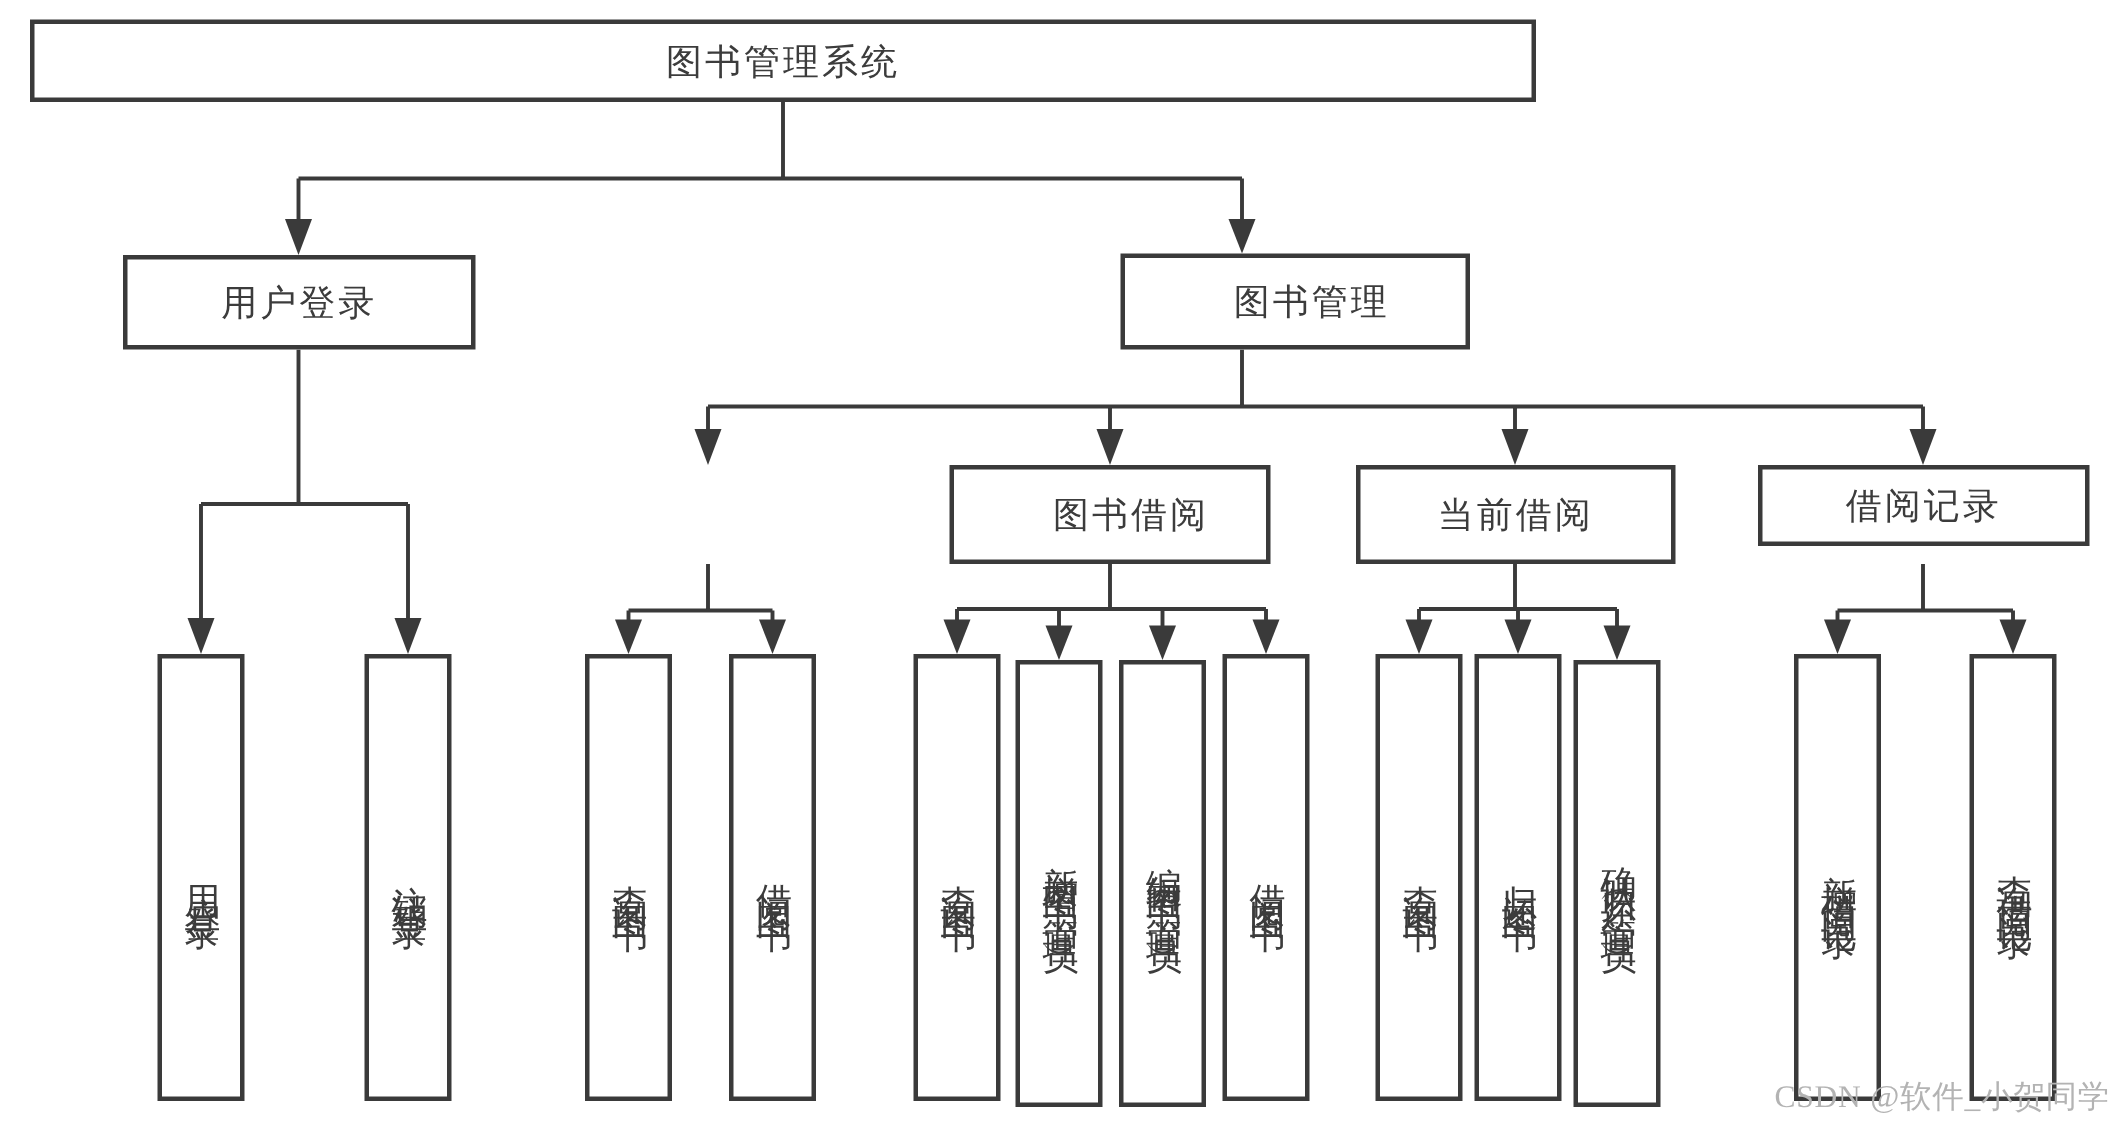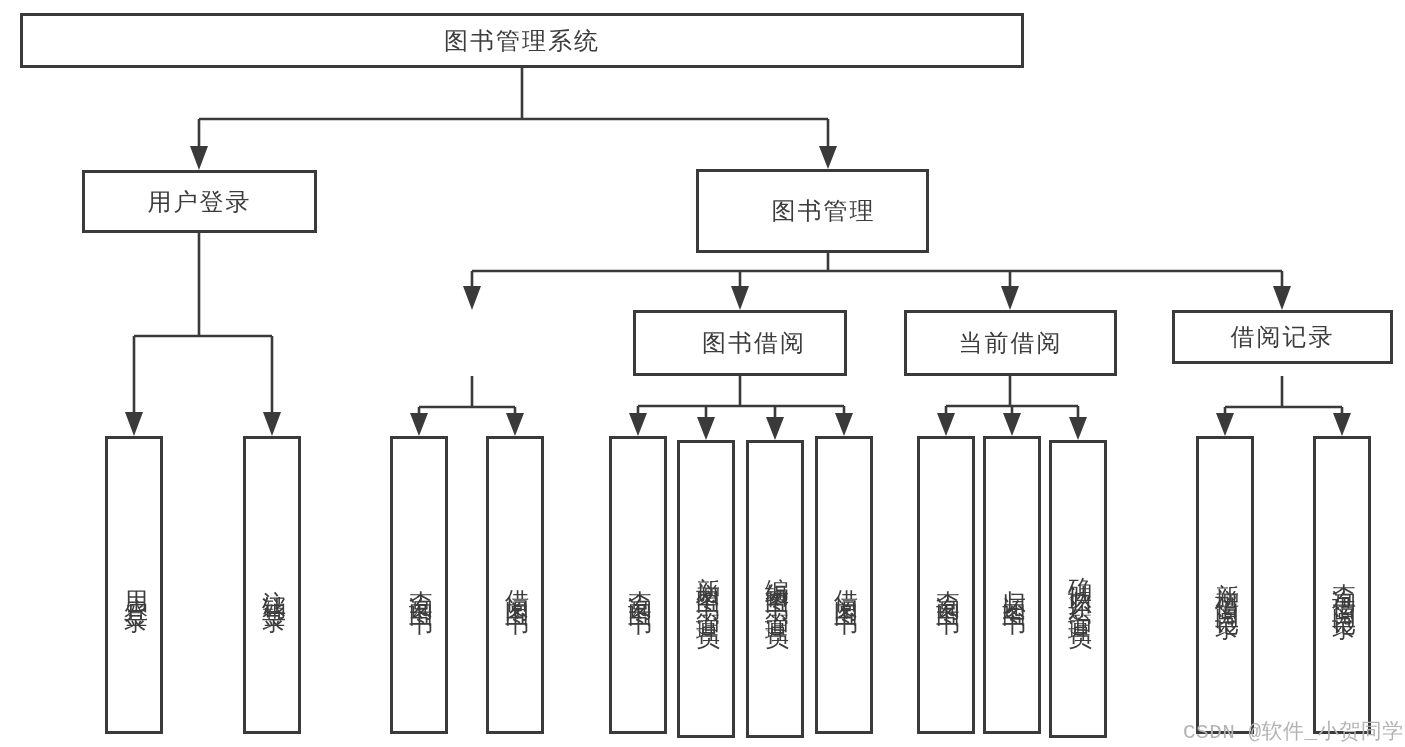--- a/index.html
+++ b/index.html
@@ -1,21 +1,21 @@
 <!DOCTYPE html>
 <html><head>
 <meta charset="utf-8">
 <style>
   html, body { margin: 0; padding: 0; background: #ffffff; }
   #canvas {
     position: relative;
     width: 1405px;
     height: 747px;
     background: #ffffff;
-    font-family: Liberation Mono, monospace;
+    font-family: Liberation Serif, serif;
     overflow: hidden;
   }
   svg.wires { position: absolute; left: 0; top: 0; z-index: 1; }
   .node {
     position: absolute;
     box-sizing: border-box;
     background: #ffffff;
     border: 3px solid #3a3a3a;
     display: flex;
     align-items: center;
@@ -28,21 +28,21 @@
   .leaf {
     writing-mode: vertical-rl;
     text-orientation: mixed;
     letter-spacing: 7px;
     line-height: 1;
     font-size: 24px;
   }
   
   #n-root  { left: 20px;  top: 13px;  width: 1004px; height: 55px; }
   #n-login { left: 82px;  top: 170px; width: 235px;  height: 63px; }
-  #n-mgmt  { left: 696px; top: 169px; width: 233px;  height: 84px; padding-left: 22px; }
+  #n-mgmt  { left: 747px; top: 169px; width: 233px;  height: 64px; padding-left: 22px; }
   #n-rec   { left: 362px; top: 310px; width: 221px;  height: 66px; }
   #n-bor   { left: 633px; top: 310px; width: 214px;  height: 66px; padding-left: 28px; }
   #n-cur   { left: 904px; top: 310px; width: 213px;  height: 66px; }
   #n-hist  { left: 1172px;top: 310px; width: 221px;  height: 54px; }
   .leaf { top: 436px; width: 58px; height: 298px; }
   .leaf.shifted { top: 440px; }
   #l-a1 { left: 105px; }  #l-a2 { left: 243px; }
   #l-b1 { left: 390px; }  #l-b2 { left: 486px; }
   #l-c1 { left: 609px; }  #l-c2 { left: 677px; }
   #l-c3 { left: 746px; }  #l-c4 { left: 815px; }

